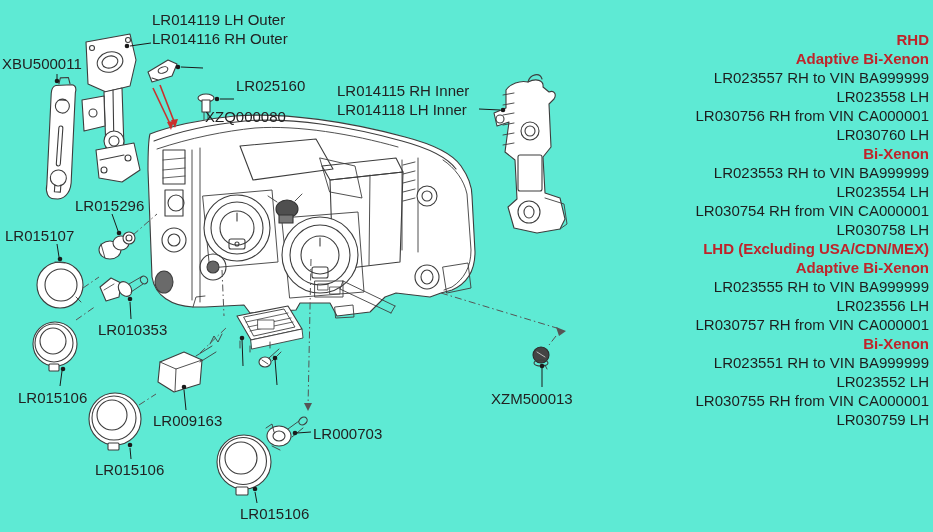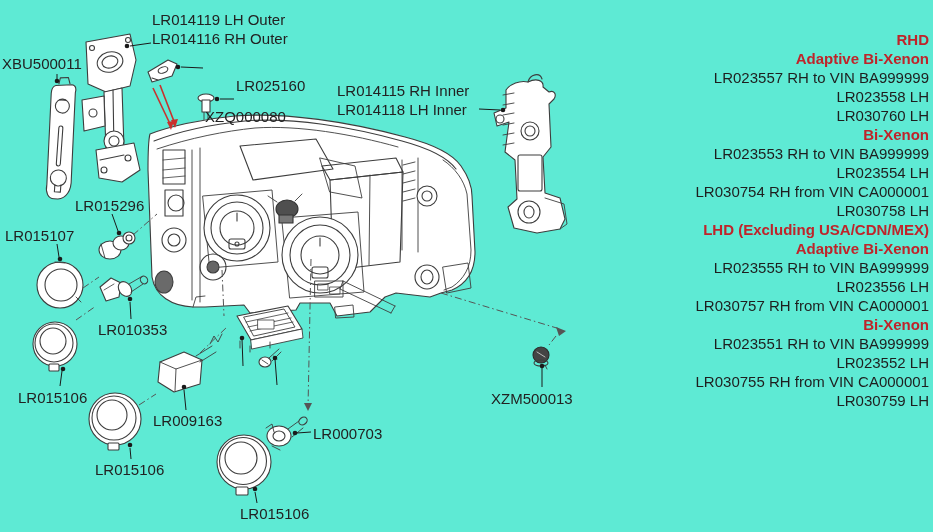--- a/index.html
+++ b/index.html
@@ -294,20 +294,21 @@
 <div class="lbl" style="left:95px;top:460px;">LR015106</div>
 <div class="lbl" style="left:240px;top:504px;">LR015106</div>
 <div class="lbl" style="left:491px;top:389px;">XZM500013</div>
 
 <div class="panel">
   <div>
     <div class="hd">RHD</div>
     <div class="hd">Adaptive Bi-Xenon</div>
     <div class="ln">LR023557 RH to VIN BA999999</div>
     <div class="ln">LR023558 LH</div>
+    <div class="ln">LR030756 RH from VIN CA000001</div>
     <div class="ln">LR030760 LH</div>
     <div class="hd">Bi-Xenon</div>
     <div class="ln">LR023553 RH to VIN BA999999</div>
     <div class="ln">LR023554 LH</div>
     <div class="ln">LR030754 RH from VIN CA000001</div>
     <div class="ln">LR030758 LH</div>
   </div>
   <div class="sec2">
     <div class="hd">LHD (Excluding USA/CDN/MEX)</div>
     <div class="hd">Adaptive Bi-Xenon</div>

